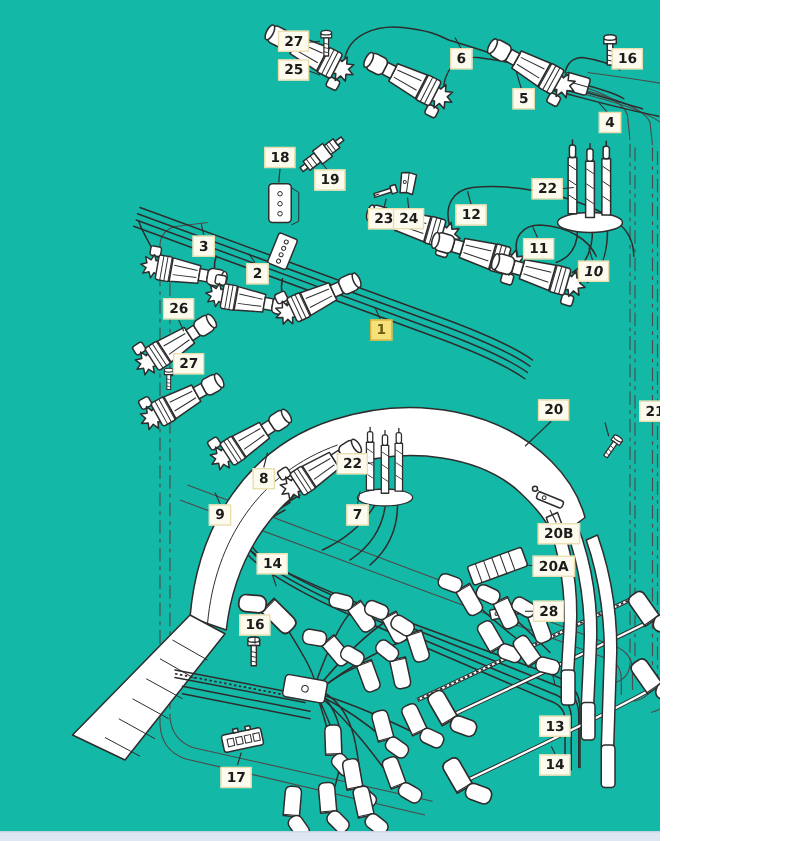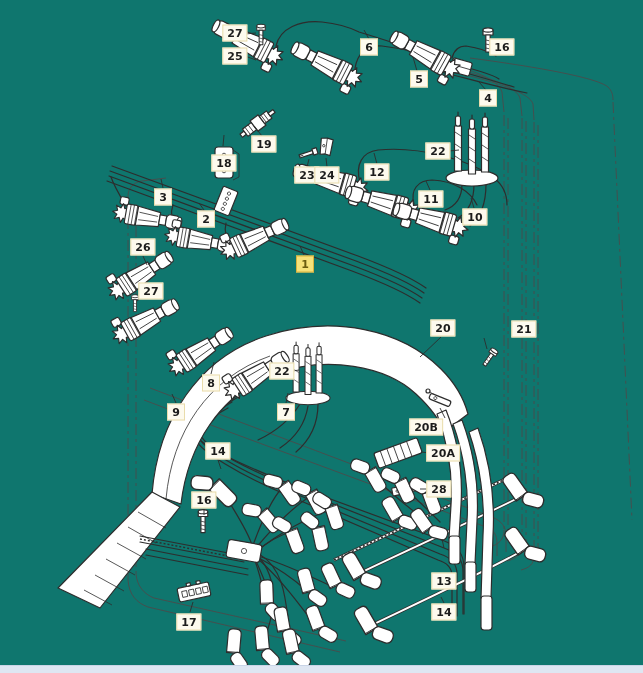--- a/index.html
+++ b/index.html
@@ -1,16 +1,16 @@
 <!DOCTYPE html>
 <html style="--labbg: #fdfaee; --labbd: #e9dcab; --hlbg: #f6e17a; --hlbd: #d9b13b; --sb: #dee6f2;"><head>
 <meta charset="utf-8">
 <style>
   html,body{margin:0;padding:0;background:#fff;}
-  .screen{position:relative;width:643px;height:673px;background:#0f766e;overflow:hidden;
+  .screen{position:relative;width:528px;height:673px;background:#14b8a6;overflow:hidden;
           font-family:"DejaVu Sans",sans-serif;}
   svg{position:absolute;left:0;top:0;}
   
   .p{fill:#fff;stroke:#2d2d2d;stroke-width:1.2;stroke-linejoin:round;}
   .l{fill:none;stroke:#2d2d2d;stroke-width:1.2;stroke-linecap:round;stroke-linejoin:round;}
   .th{fill:none;stroke:#2d2d2d;stroke-width:.8;}
   .pan{fill:none;stroke:#4b4b4b;stroke-width:.9;}
   .dsh{fill:none;stroke:#4b4b4b;stroke-width:.9;stroke-dasharray:11 4 3 4;}
   .tube{fill:none;stroke:#2d2d2d;stroke-width:3.4;}
   .tubein{fill:none;stroke:#fff;stroke-width:1.8;}
@@ -394,44 +394,44 @@
     <line x1="204" y1="509" x2="204" y2="515"></line>
     <line x1="190" y1="612" x2="193" y2="602"></line>
     <line x1="444" y1="548" x2="442" y2="539"></line>
     <line x1="444" y1="603" x2="441" y2="597"></line>
   </g>
 </svg>
 
 <div id="labels">
       <div class="lab" style="left: 235px; top: 33px;">27</div>
       <div class="lab" style="left: 235px; top: 56px;">25</div>
-      <div class="lab" style="left: 224px; top: 126px; margin-top: 37px;">18</div>
+      <div class="lab" style="left: 224px; top: 126px;">18</div>
       <div class="lab" style="left: 264px; top: 144px;">19</div>
       <div class="lab" style="left: 307px; top: 175px;">23</div>
       <div class="lab" style="left: 327px; top: 175px;">24</div>
       <div class="lab" style="left: 369px; top: 47px;">6</div>
       <div class="lab" style="left: 502px; top: 47px;">16</div>
       <div class="lab" style="left: 419px; top: 79px;">5</div>
       <div class="lab" style="left: 488px; top: 98px;">4</div>
       <div class="lab" style="left: 438px; top: 151px;">22</div>
       <div class="lab" style="left: 377px; top: 172px;">12</div>
       <div class="lab" style="left: 431px; top: 199px;">11</div>
-      <div class="lab" style="left: 475px; top: 217px;">10</div>
+      <div class="lab" style="left: 475px; top: 217px; font-style: italic;">10</div>
       <div class="lab" style="left: 163px; top: 197px;">3</div>
       <div class="lab" style="left: 206px; top: 219px;">2</div>
       <div class="lab" style="left: 143px; top: 247px;">26</div>
       <div class="lab" style="left: 151px; top: 291px;">27</div>
       <div class="lab hl" style="left: 305px; top: 264px;">1</div>
       <div class="lab" style="left: 211px; top: 383px;">8</div>
       <div class="lab" style="left: 282px; top: 371px;">22</div>
       <div class="lab" style="left: 176px; top: 412px;">9</div>
       <div class="lab" style="left: 286px; top: 412px;">7</div>
       <div class="lab" style="left: 443px; top: 328px;">20</div>
       <div class="lab" style="left: 484px; top: 329px; margin-left: 40px;">21</div>
-      <div class="lab" style="left: 426px; top: 427px;">20B</div>
+      <div class="lab" style="left: 447px; top: 427px;">20B</div>
       <div class="lab" style="left: 443px; top: 453px;">20A</div>
       <div class="lab" style="left: 439px; top: 489px;">28</div>
       <div class="lab" style="left: 218px; top: 451px;">14</div>
       <div class="lab" style="left: 204px; top: 500px;">16</div>
       <div class="lab" style="left: 189px; top: 622px;">17</div>
       <div class="lab" style="left: 444px; top: 557px; margin-top: 24px;">13</div>
       <div class="lab" style="left: 444px; top: 612px;">14</div>
     </div>
 
 <div class="hscroll"></div>

